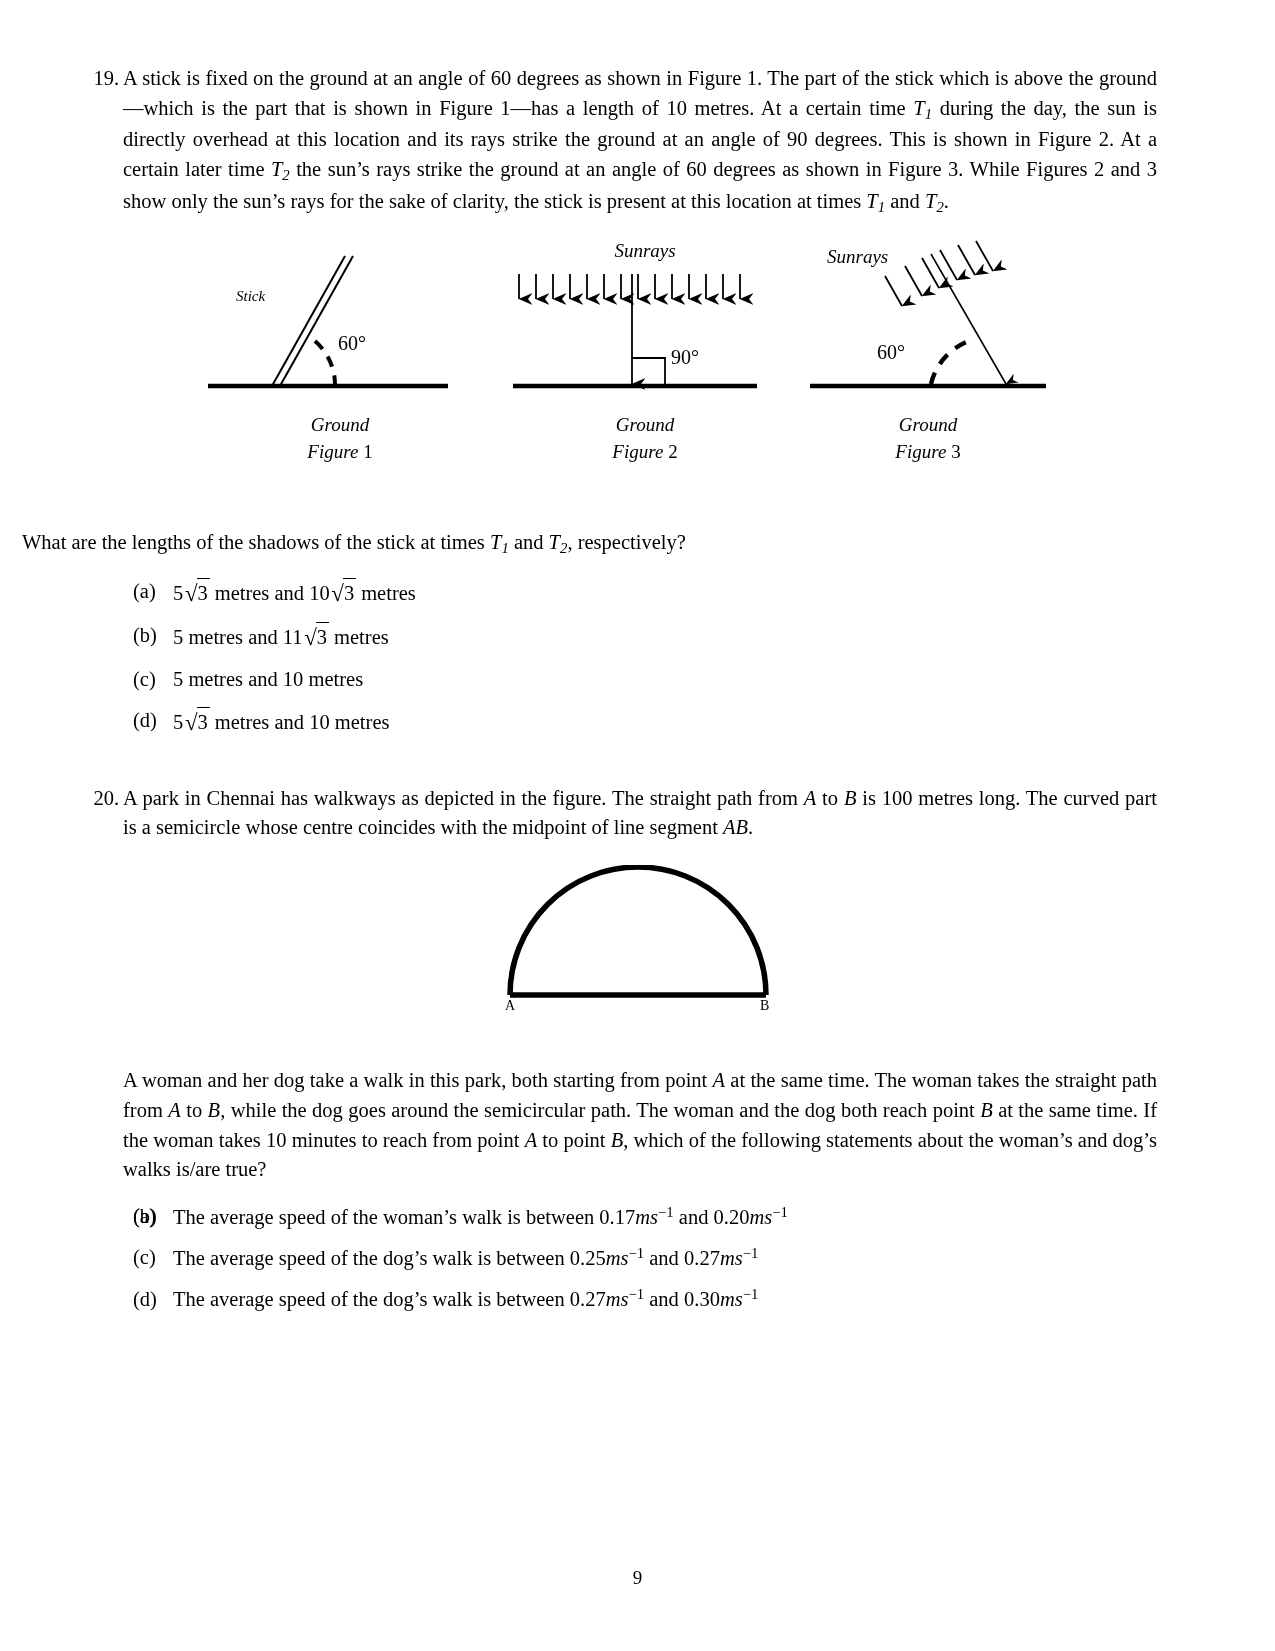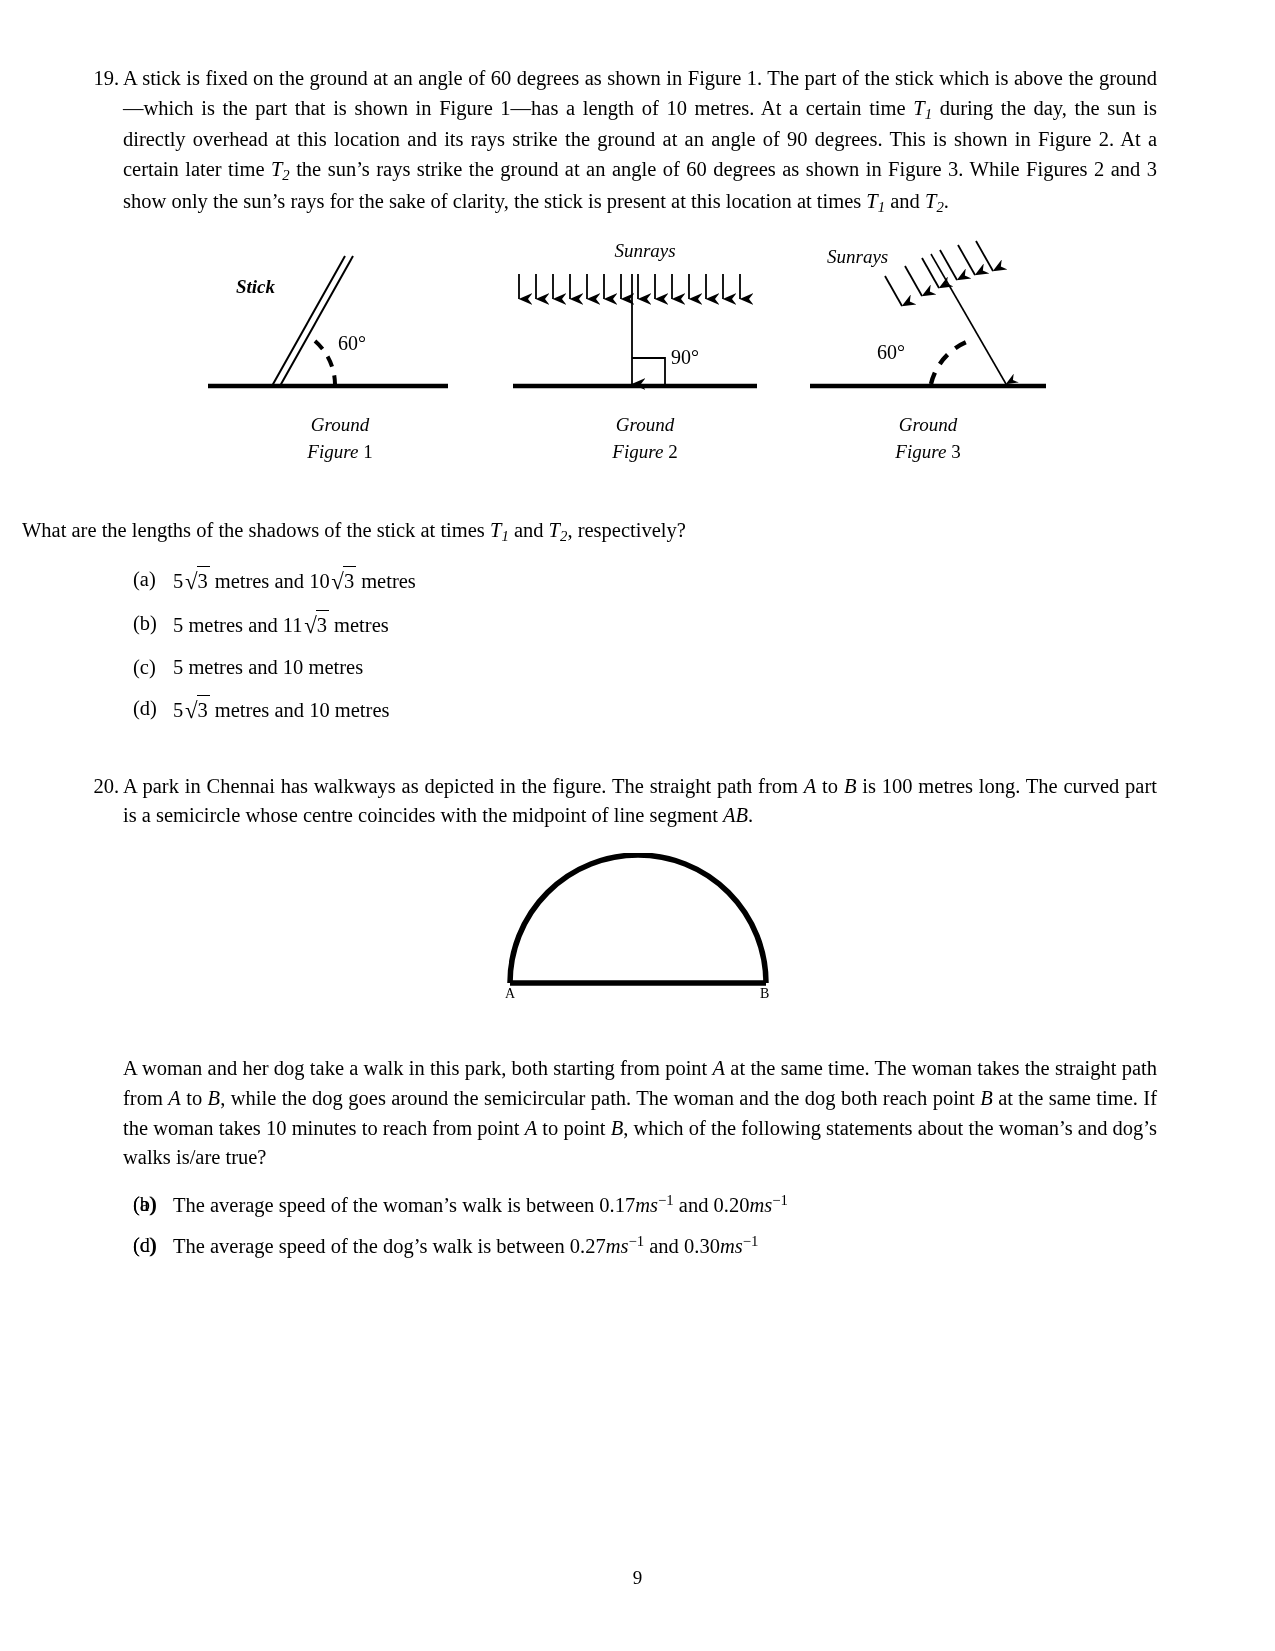--- a/index.html
+++ b/index.html
@@ -156,21 +156,21 @@
     <div class="fig" id="fig1">
       <svg width="300" height="175" viewBox="0 0 300 175">
 
         <line x1="18" y1="150" x2="258" y2="150" stroke="#000" stroke-width="4.5"></line>
 
         <line x1="82" y1="150" x2="155" y2="20" stroke="#000" stroke-width="2"></line>
         <line x1="90" y1="150" x2="163" y2="20" stroke="#000" stroke-width="2"></line>
 
         <path d="M 125 105 A 58 58 0 0 1 145 148" fill="none" stroke="#000" stroke-width="4" stroke-dasharray="11,9" stroke-linecap="butt"></path>
       </svg>
-      <div style="position:absolute;left:46px;top:40px;font-style:italic;font-size:19px;font-weight:bold;">Stick</div>
+      <div style="position:absolute;left:46px;top:52px;font-style:italic;font-size:15px;">Stick</div>
       <div style="position:absolute;left:148px;top:96px;font-size:20px;">60°</div>
       <div class="caption cap-ground">Ground</div>
       <div class="caption cap-figure"><span class="figword">Figure</span>
            <span>1</span></div>
     </div>
 
     <div class="fig" id="fig2">
       <svg width="300" height="175" viewBox="0 0 300 175">
         <defs>
           <marker id="ah2" markerWidth="7" markerHeight="8" refX="3.2" refY="7.4" orient="auto">
@@ -232,21 +232,21 @@
         <path d="M 131 148 A 61 61 0 0 1 172 104" fill="none" stroke="#000" stroke-width="4.4" stroke-dasharray="12,10" stroke-linecap="butt"></path>
       </svg>
       <div style="position:absolute;left:27px;top:10px;font-style:italic;font-size:19px;">Sunrays</div>
       <div style="position:absolute;left:77px;top:105px;font-size:20px;">60°</div>
       <div class="caption cap-ground" style="transform:translateX(-22px);">Ground</div>
       <div class="caption cap-figure" style="transform:translateX(-22px);"><span class="figword">Figure</span>
            <span>3</span></div>
     </div>
   </div>
 
-  <div class="question" style="margin-top:30px;padding-left:22px;">
+  <div class="question" style="margin-top:42px;padding-left:22px;">
     <span class="qbody"><span>What are the lengths of the shadows of the stick at times </span><span class="mi">T</span><span class="sub">1</span><span> and </span><span class="mi">T</span><span class="sub">2</span><span>, respectively?</span></span>
   </div>
 
   <div class="options">
 
     <div class="opt">
       <span class="opt-label">(a)</span>
       <span><span>5</span><span class="sqrt"><span class="radical">√</span><span class="radicand">3</span></span><span> metres and 10</span><span class="sqrt"><span class="radical">√</span><span class="radicand">3</span></span><span> metres</span></span>
     </div>
 
@@ -294,20 +294,21 @@
       <span class="opt-label">(a)</span>
     </div>
 
     <div class="opt">
       <span class="opt-label">(b)</span>
       <span><span>The average speed of the woman’s walk is between </span><span>0.17</span><span class="mi">ms</span><span class="sup">−1</span><span> and </span><span>0.20</span><span class="mi">ms</span><span class="sup">−1</span></span>
     </div>
 
     <div class="opt">
       <span class="opt-label">(c)</span>
+      <span><span>The average speed of the dog’s walk is between </span><span>0.25</span><span class="mi">ms</span><span class="sup">−1</span><span> and </span><span>0.27</span><span class="mi">ms</span><span class="sup">−1</span></span>
     </div>
 
     <div class="opt">
       <span class="opt-label">(d)</span>
       <span><span>The average speed of the dog’s walk is between </span><span>0.27</span><span class="mi">ms</span><span class="sup">−1</span><span> and </span><span>0.30</span><span class="mi">ms</span><span class="sup">−1</span></span>
     </div>
   </div>
 
   <div class="pagenum">9</div>
 

